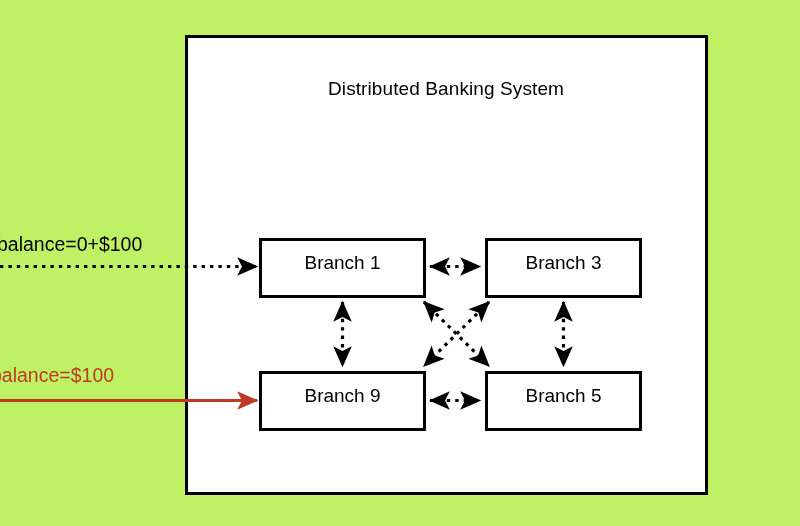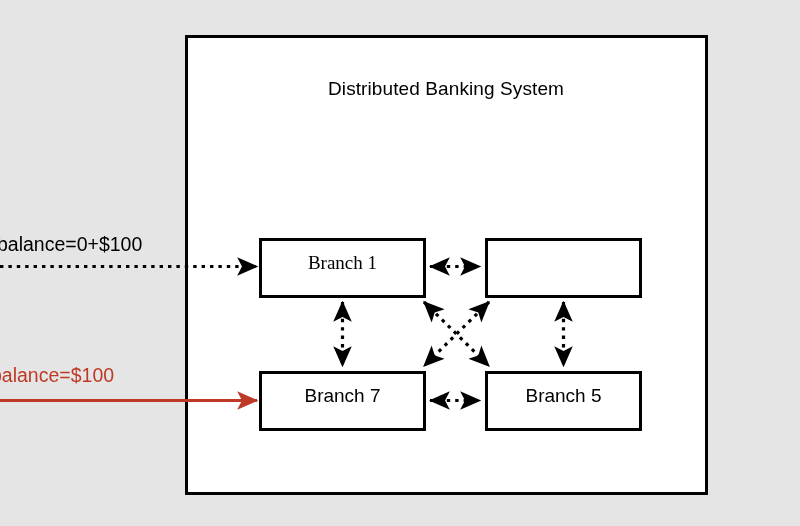--- a/index.html
+++ b/index.html
@@ -7,21 +7,21 @@
     padding: 0;
     background: #ffffff;
   }
   body {
     font-family: "Liberation Sans", sans-serif;
   }
   #canvas {
     position: relative;
     width: 800px;
     height: 526px;
-    background: #e5e5e5;
+    background: #bef264;
     overflow: hidden;
   }
   #diagram-svg {
     position: absolute;
     left: 0;
     top: 0;
     width: 800px;
     height: 526px;
   }
   .sys-title {
@@ -44,21 +44,21 @@
   }
   .edge-label {
     position: absolute;
     font-size: 19.5px;
     white-space: nowrap;
   }
   .edge-label.black { color: #000000; }
   .edge-label.red   { color: #BE3A26; }
   #label-deposit-top  { left: -3px; top: 233px; }
   #label-deposit-bot  { left: -9px; top: 364px; }
-  #label-branch-1 { left: 259px; top: 252px; width: 167px; font-family: Liberation Serif, serif; }
+  #label-branch-1 { left: 259px; top: 252px; width: 167px; }
   #label-branch-3 { left: 485px; top: 252px; width: 157px; }
   #label-branch-2 { left: 259px; top: 385px; width: 167px; }
   #label-branch-4 { left: 485px; top: 385px; width: 157px; }
 </style>
 </head>
 <body>
 
 <div id="canvas">
 
   <svg id="diagram-svg" viewBox="0 0 800 526">
@@ -95,22 +95,23 @@
     <rect x="260.5" y="239.5" width="164" height="57" fill="#FFFFFF" stroke="#000000" stroke-width="3"></rect>
     <rect x="486.5" y="239.5" width="154" height="57" fill="#FFFFFF" stroke="#000000" stroke-width="3"></rect>
     <rect x="260.5" y="372.5" width="164" height="57" fill="#FFFFFF" stroke="#000000" stroke-width="3"></rect>
     <rect x="486.5" y="372.5" width="154" height="57" fill="#FFFFFF" stroke="#000000" stroke-width="3"></rect>
   </svg>
 
   <div class="sys-title" id="sys-title">Distributed Banking System</div>
 
   <div class="branch-label" id="label-branch-1">Branch 1</div>
 
+  <div class="branch-label" id="label-branch-3">Branch 3</div>
 
-  <div class="branch-label" id="label-branch-2">Branch 7</div>
+  <div class="branch-label" id="label-branch-2">Branch 9</div>
 
   <div class="branch-label" id="label-branch-4">Branch 5</div>
 
   <div class="edge-label black" id="label-deposit-top">balance=0+$100</div>
 
   <div class="edge-label red" id="label-deposit-bot">balance=$100</div>
 
 </div>
 
 </body></html>

